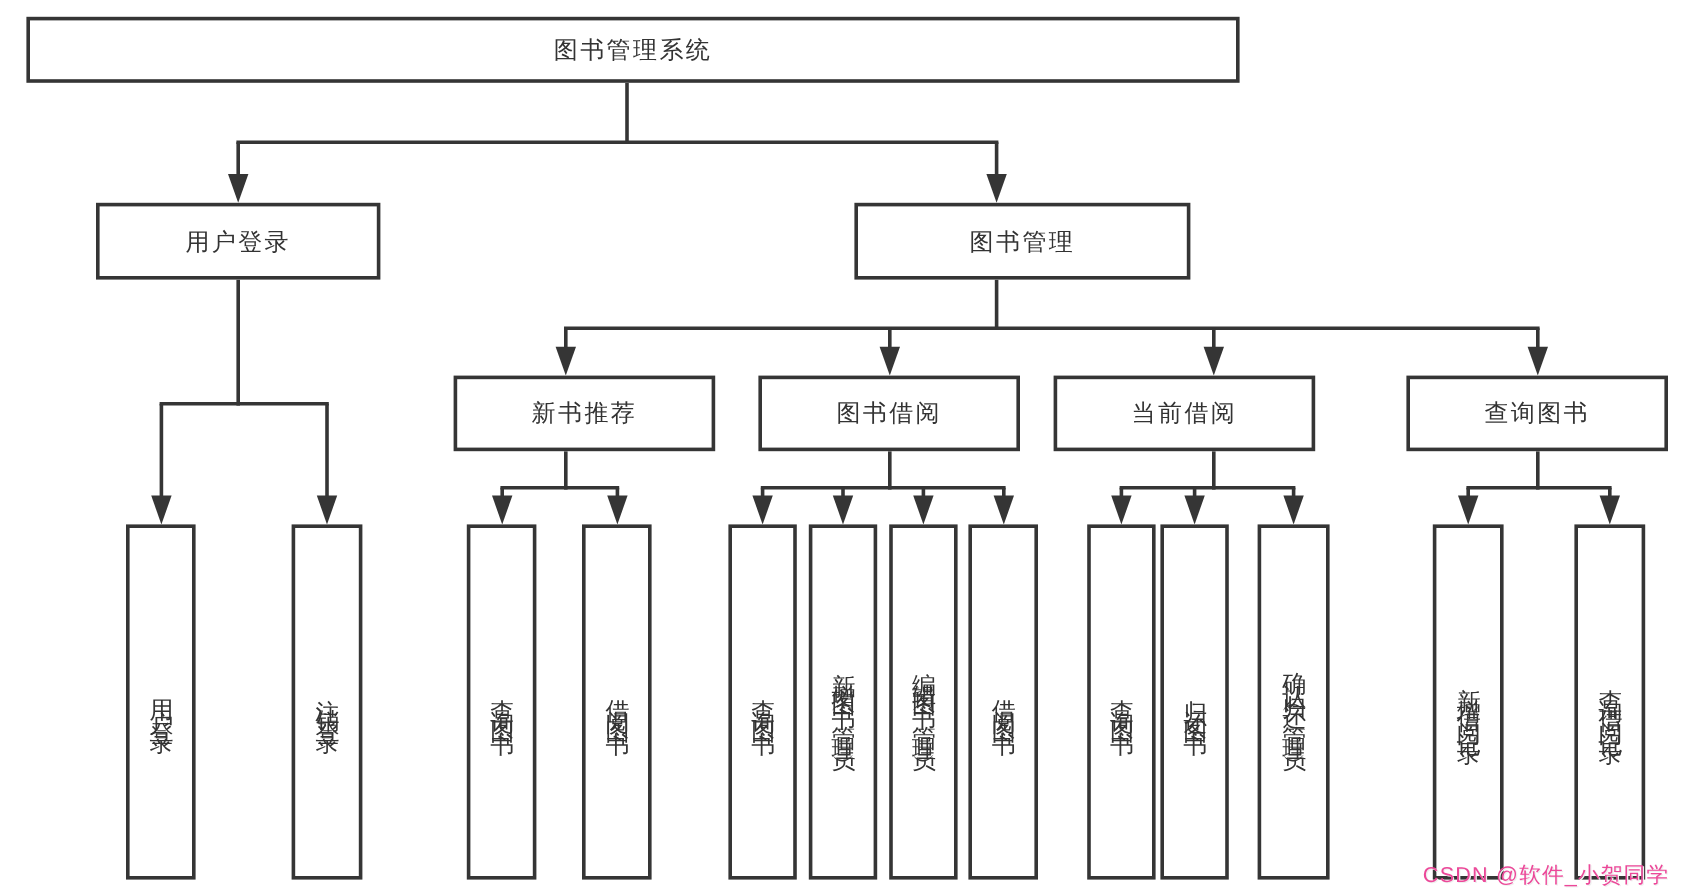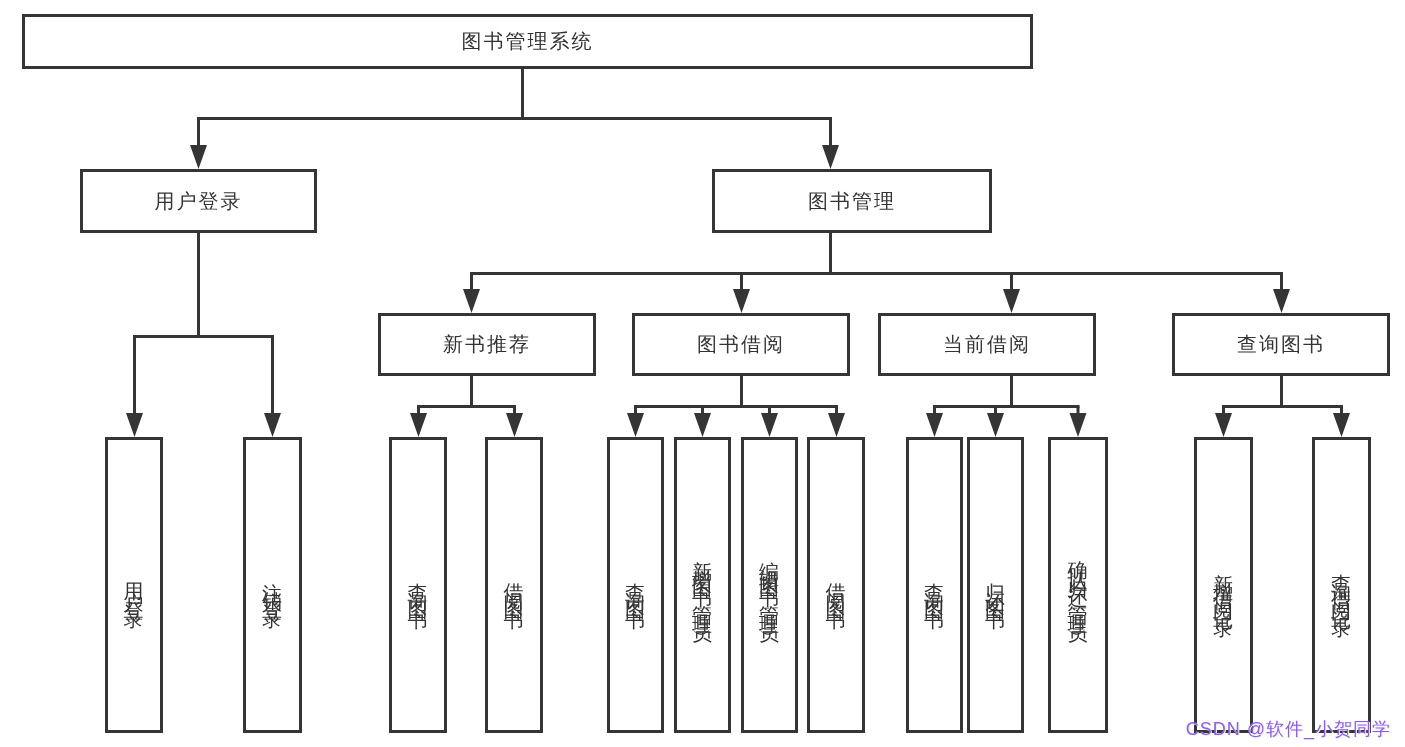--- a/index.html
+++ b/index.html
@@ -14,21 +14,21 @@
     position:absolute; box-sizing:border-box; border:3px solid #353535;
     background:#ffffff; display:flex; align-items:center; justify-content:center;
   }
   .lbl { font-size:20px; letter-spacing:2px; color:#333333; white-space:nowrap; }
   .v .lbl {
     writing-mode:vertical-rl; text-orientation:mixed;
     letter-spacing:9px; font-size:20px; line-height:1;
   }
   .watermark {
     position:absolute; right:14px; bottom:6px; font-size:18px;
-    color:#8b5cf6; letter-spacing:1px; text-shadow:1px 1px 0 #efefef;
+    color:#ec4899; letter-spacing:1px; text-shadow:1px 1px 0 #efefef;
     white-space:nowrap;
   }
 </style>
 </head>
 <body>
 
 <div class="canvas">
 
   <svg class="connectors" viewBox="0 0 1405 747">
     <g>

